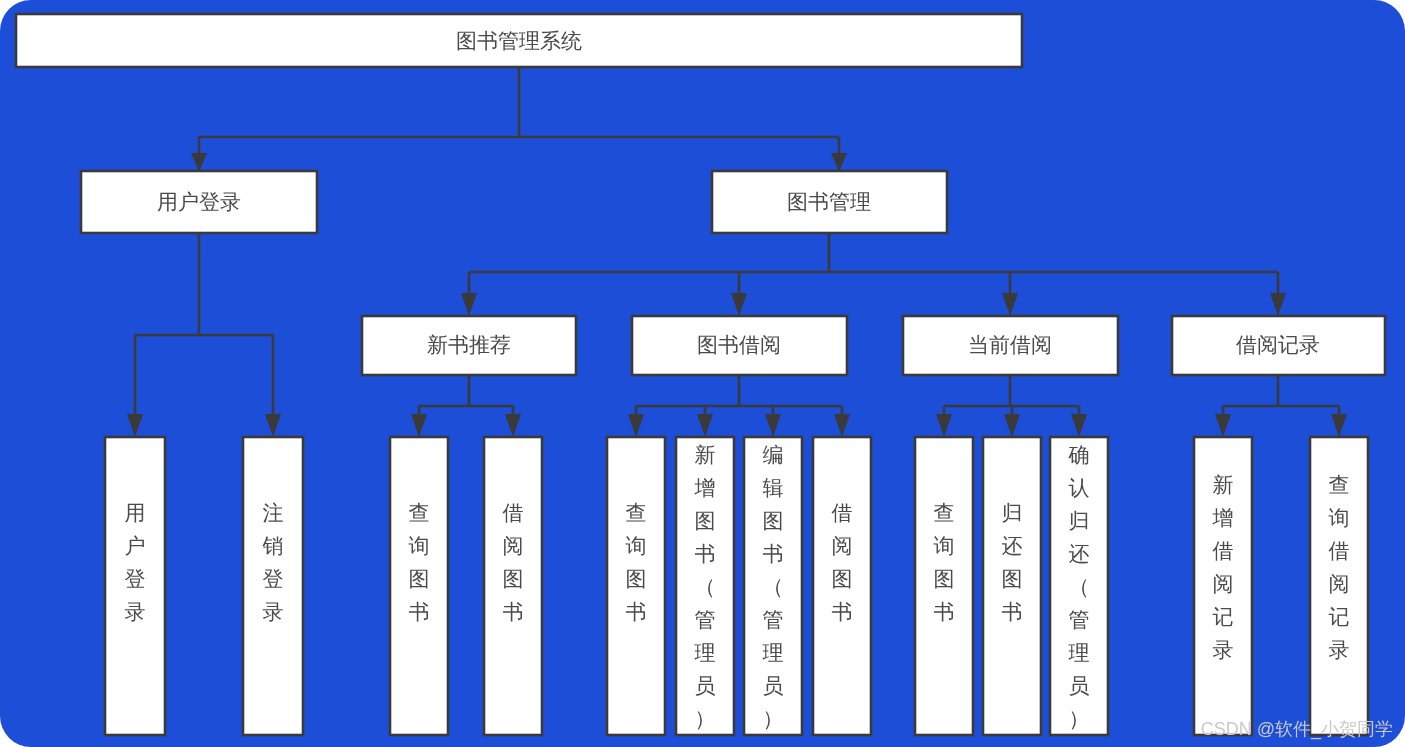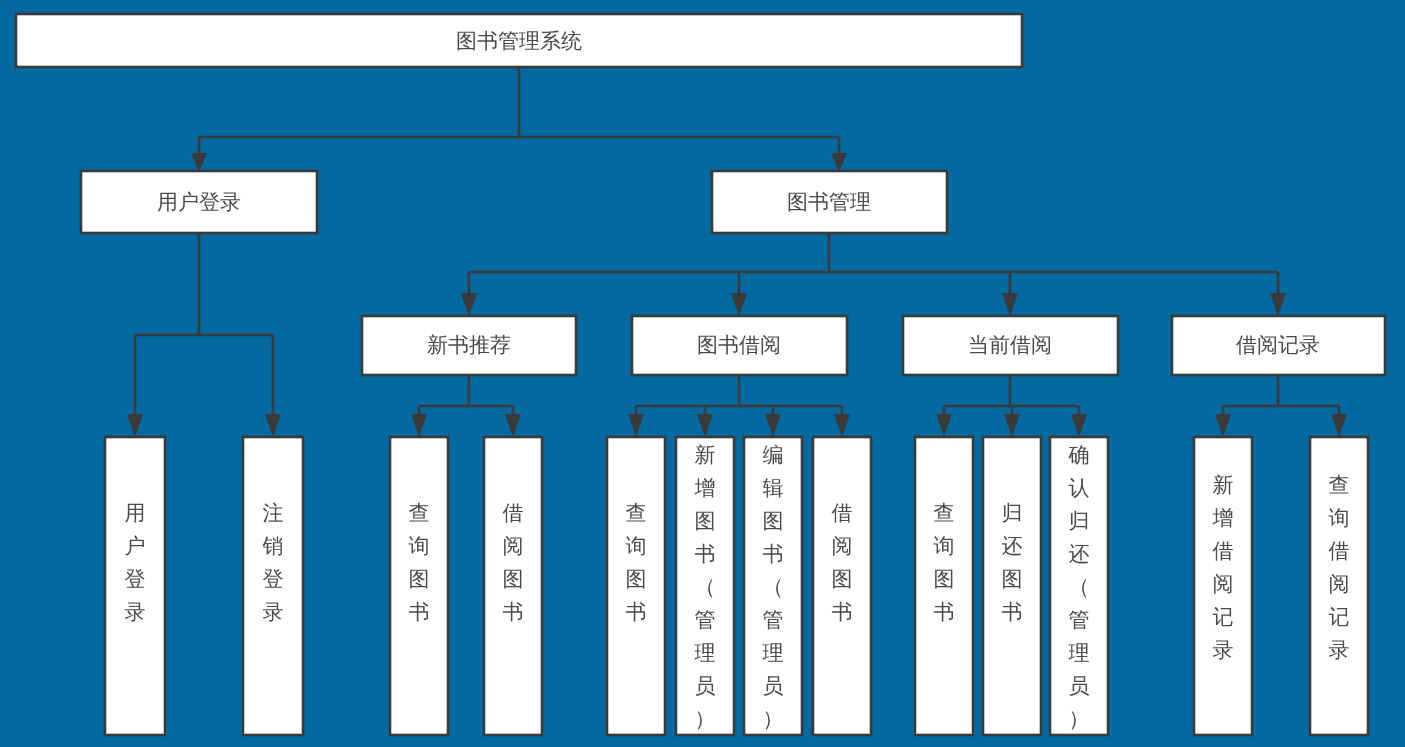--- a/index.html
+++ b/index.html
@@ -7,22 +7,23 @@
     padding: 0;
     background: #ffffff;
   }
   body {
     font-family: "Liberation Sans", "DejaVu Sans", sans-serif;
   }
   #stage {
     position: relative;
     width: 1405px;
     height: 747px;
-    background: #0369a1;
+    background: #1d4ed8;
     overflow: hidden;
+    border-radius: 31px;
   }
   #diagram-svg {
     position: absolute;
     left: 0;
     top: 0;
     width: 1405px;
     height: 747px;
   }
   .node-rect {
     fill: #ffffff;
@@ -200,14 +201,15 @@
       <text class="node-label-vertical" x="1223" y="492"><tspan x="1223" y="492">新</tspan><tspan x="1223" y="525">增</tspan><tspan x="1223" y="558">借</tspan><tspan x="1223" y="591">阅</tspan><tspan x="1223" y="624">记</tspan><tspan x="1223" y="657">录</tspan></text>
     </g>
 
     <g>
       <rect class="node-rect" x="1310" y="437" width="58" height="298"></rect>
       <text class="node-label-vertical" x="1339" y="492"><tspan x="1339" y="492">查</tspan><tspan x="1339" y="525">询</tspan><tspan x="1339" y="558">借</tspan><tspan x="1339" y="591">阅</tspan><tspan x="1339" y="624">记</tspan><tspan x="1339" y="657">录</tspan></text>
     </g>
 
   </svg>
 
+  <div class="watermark">CSDN @软件_小贺同学</div>
 
 </div>
 
 </body></html>

